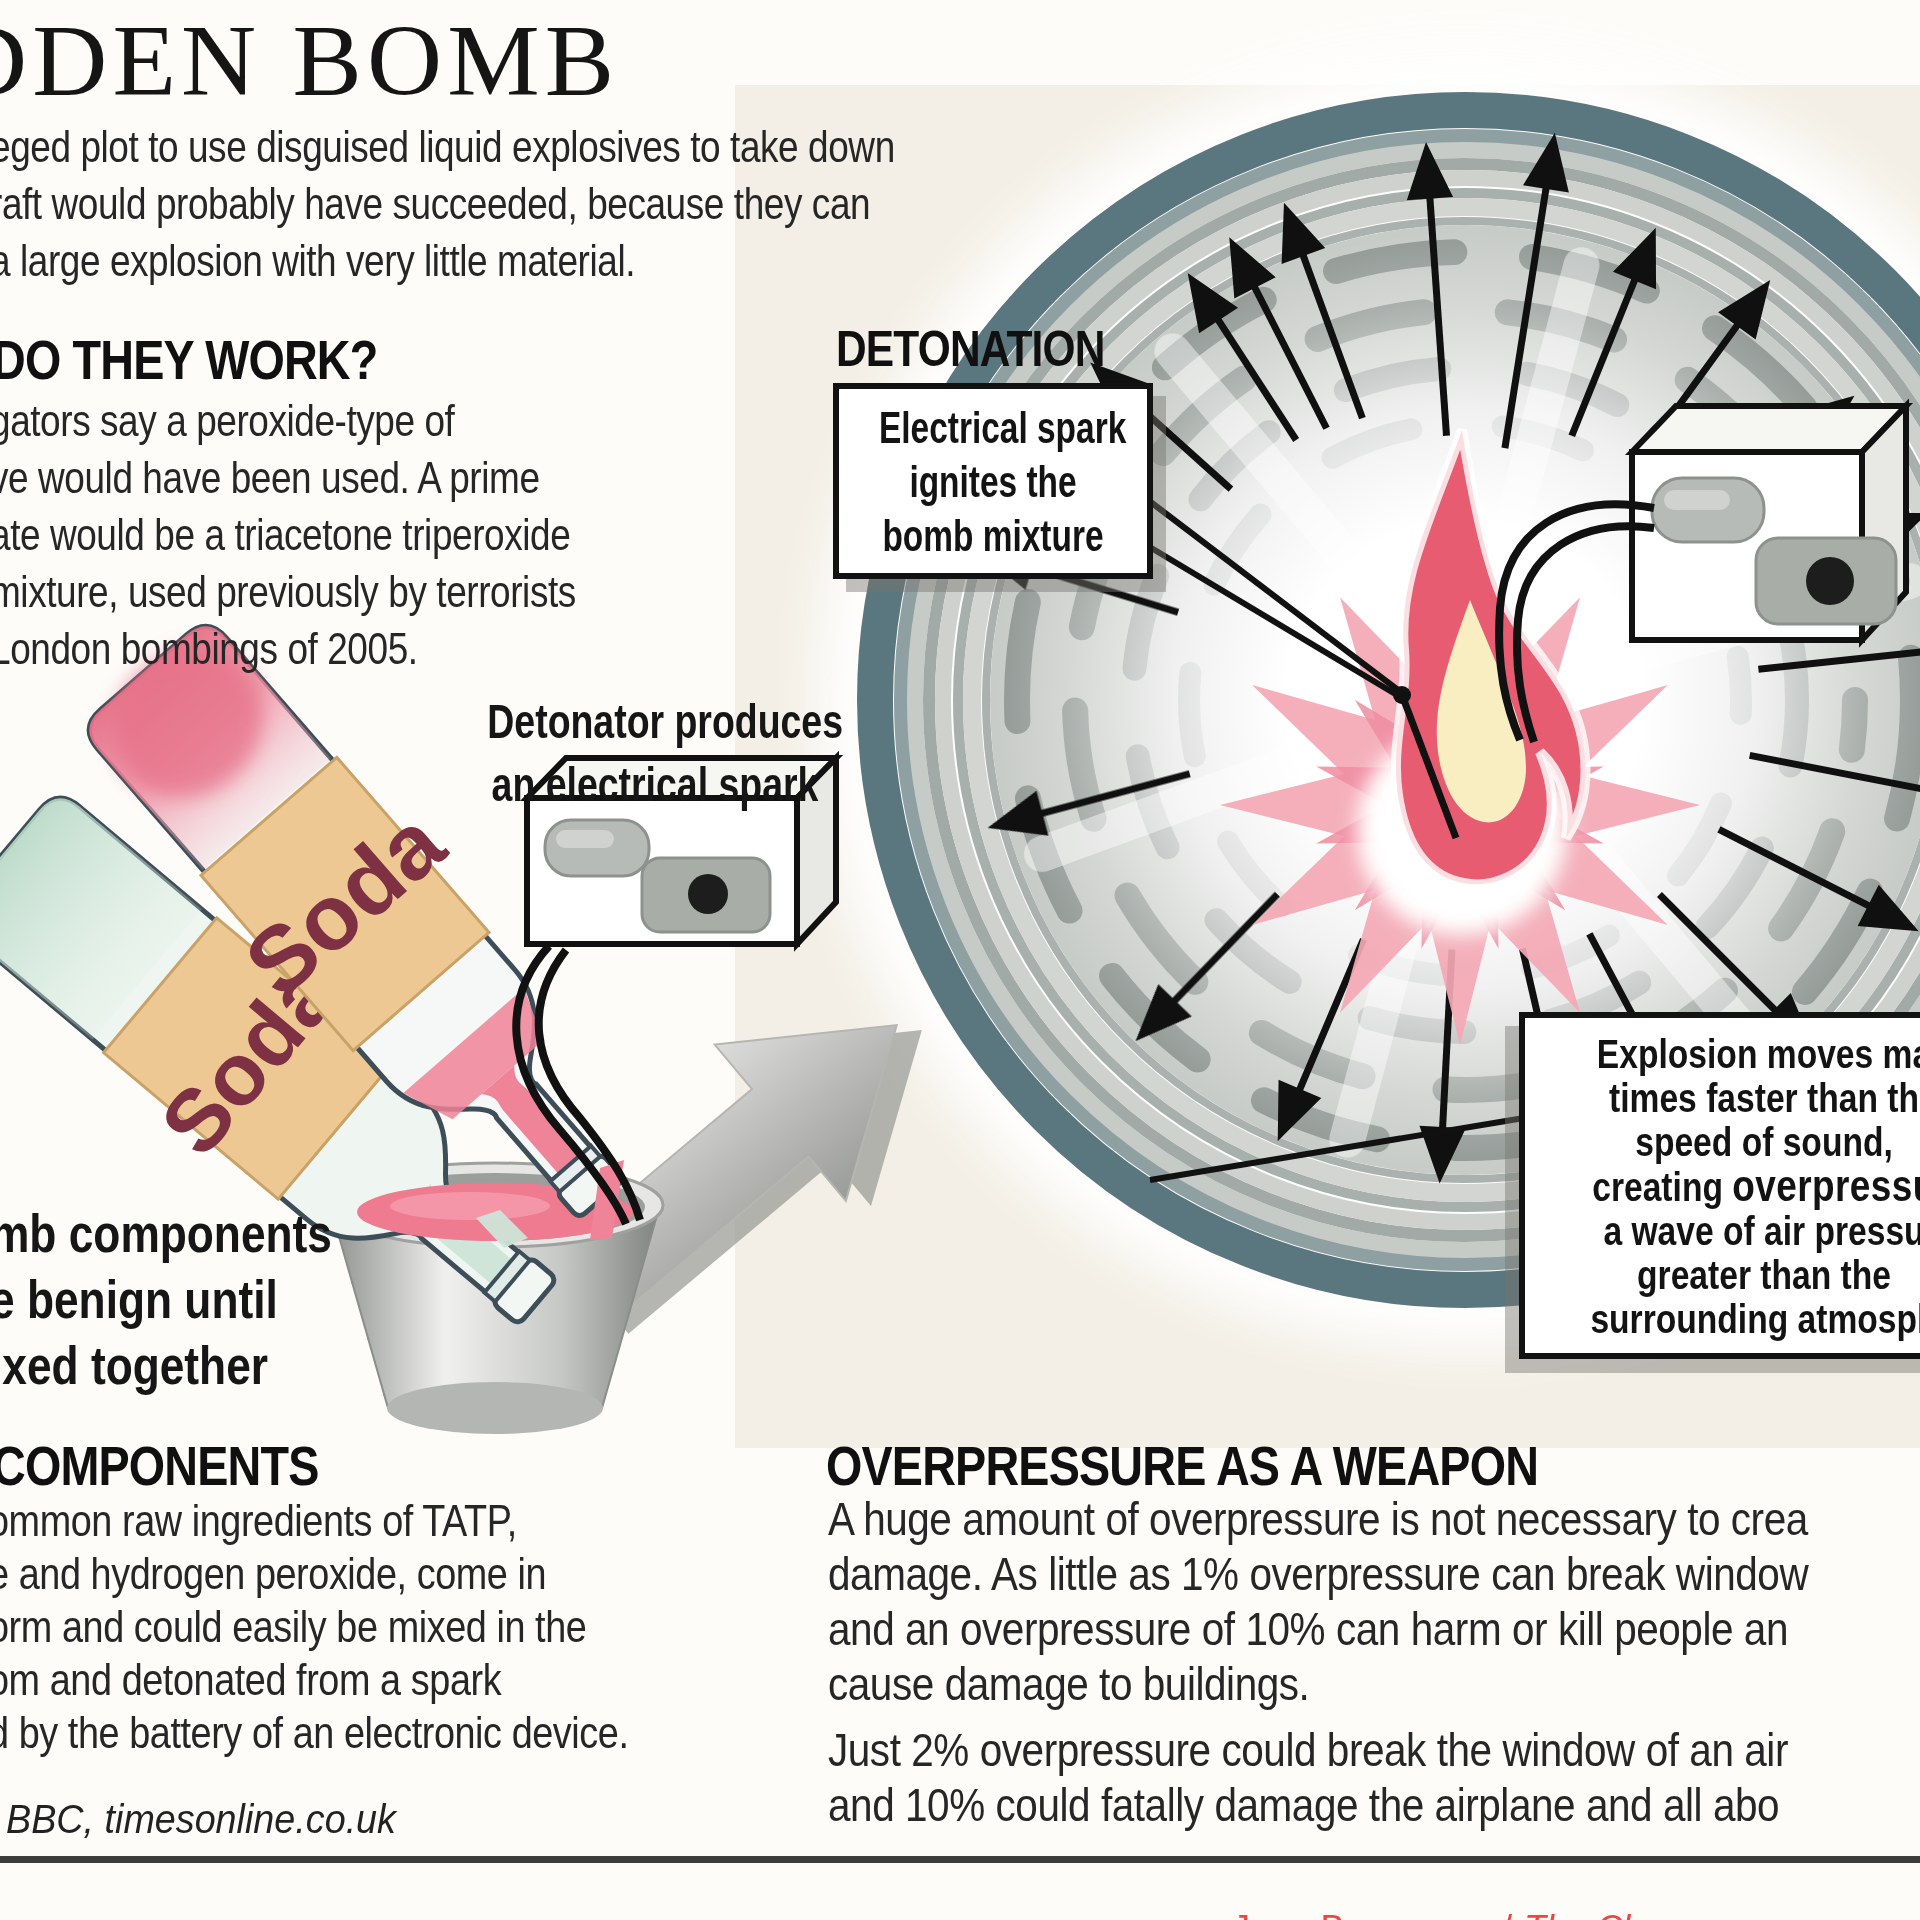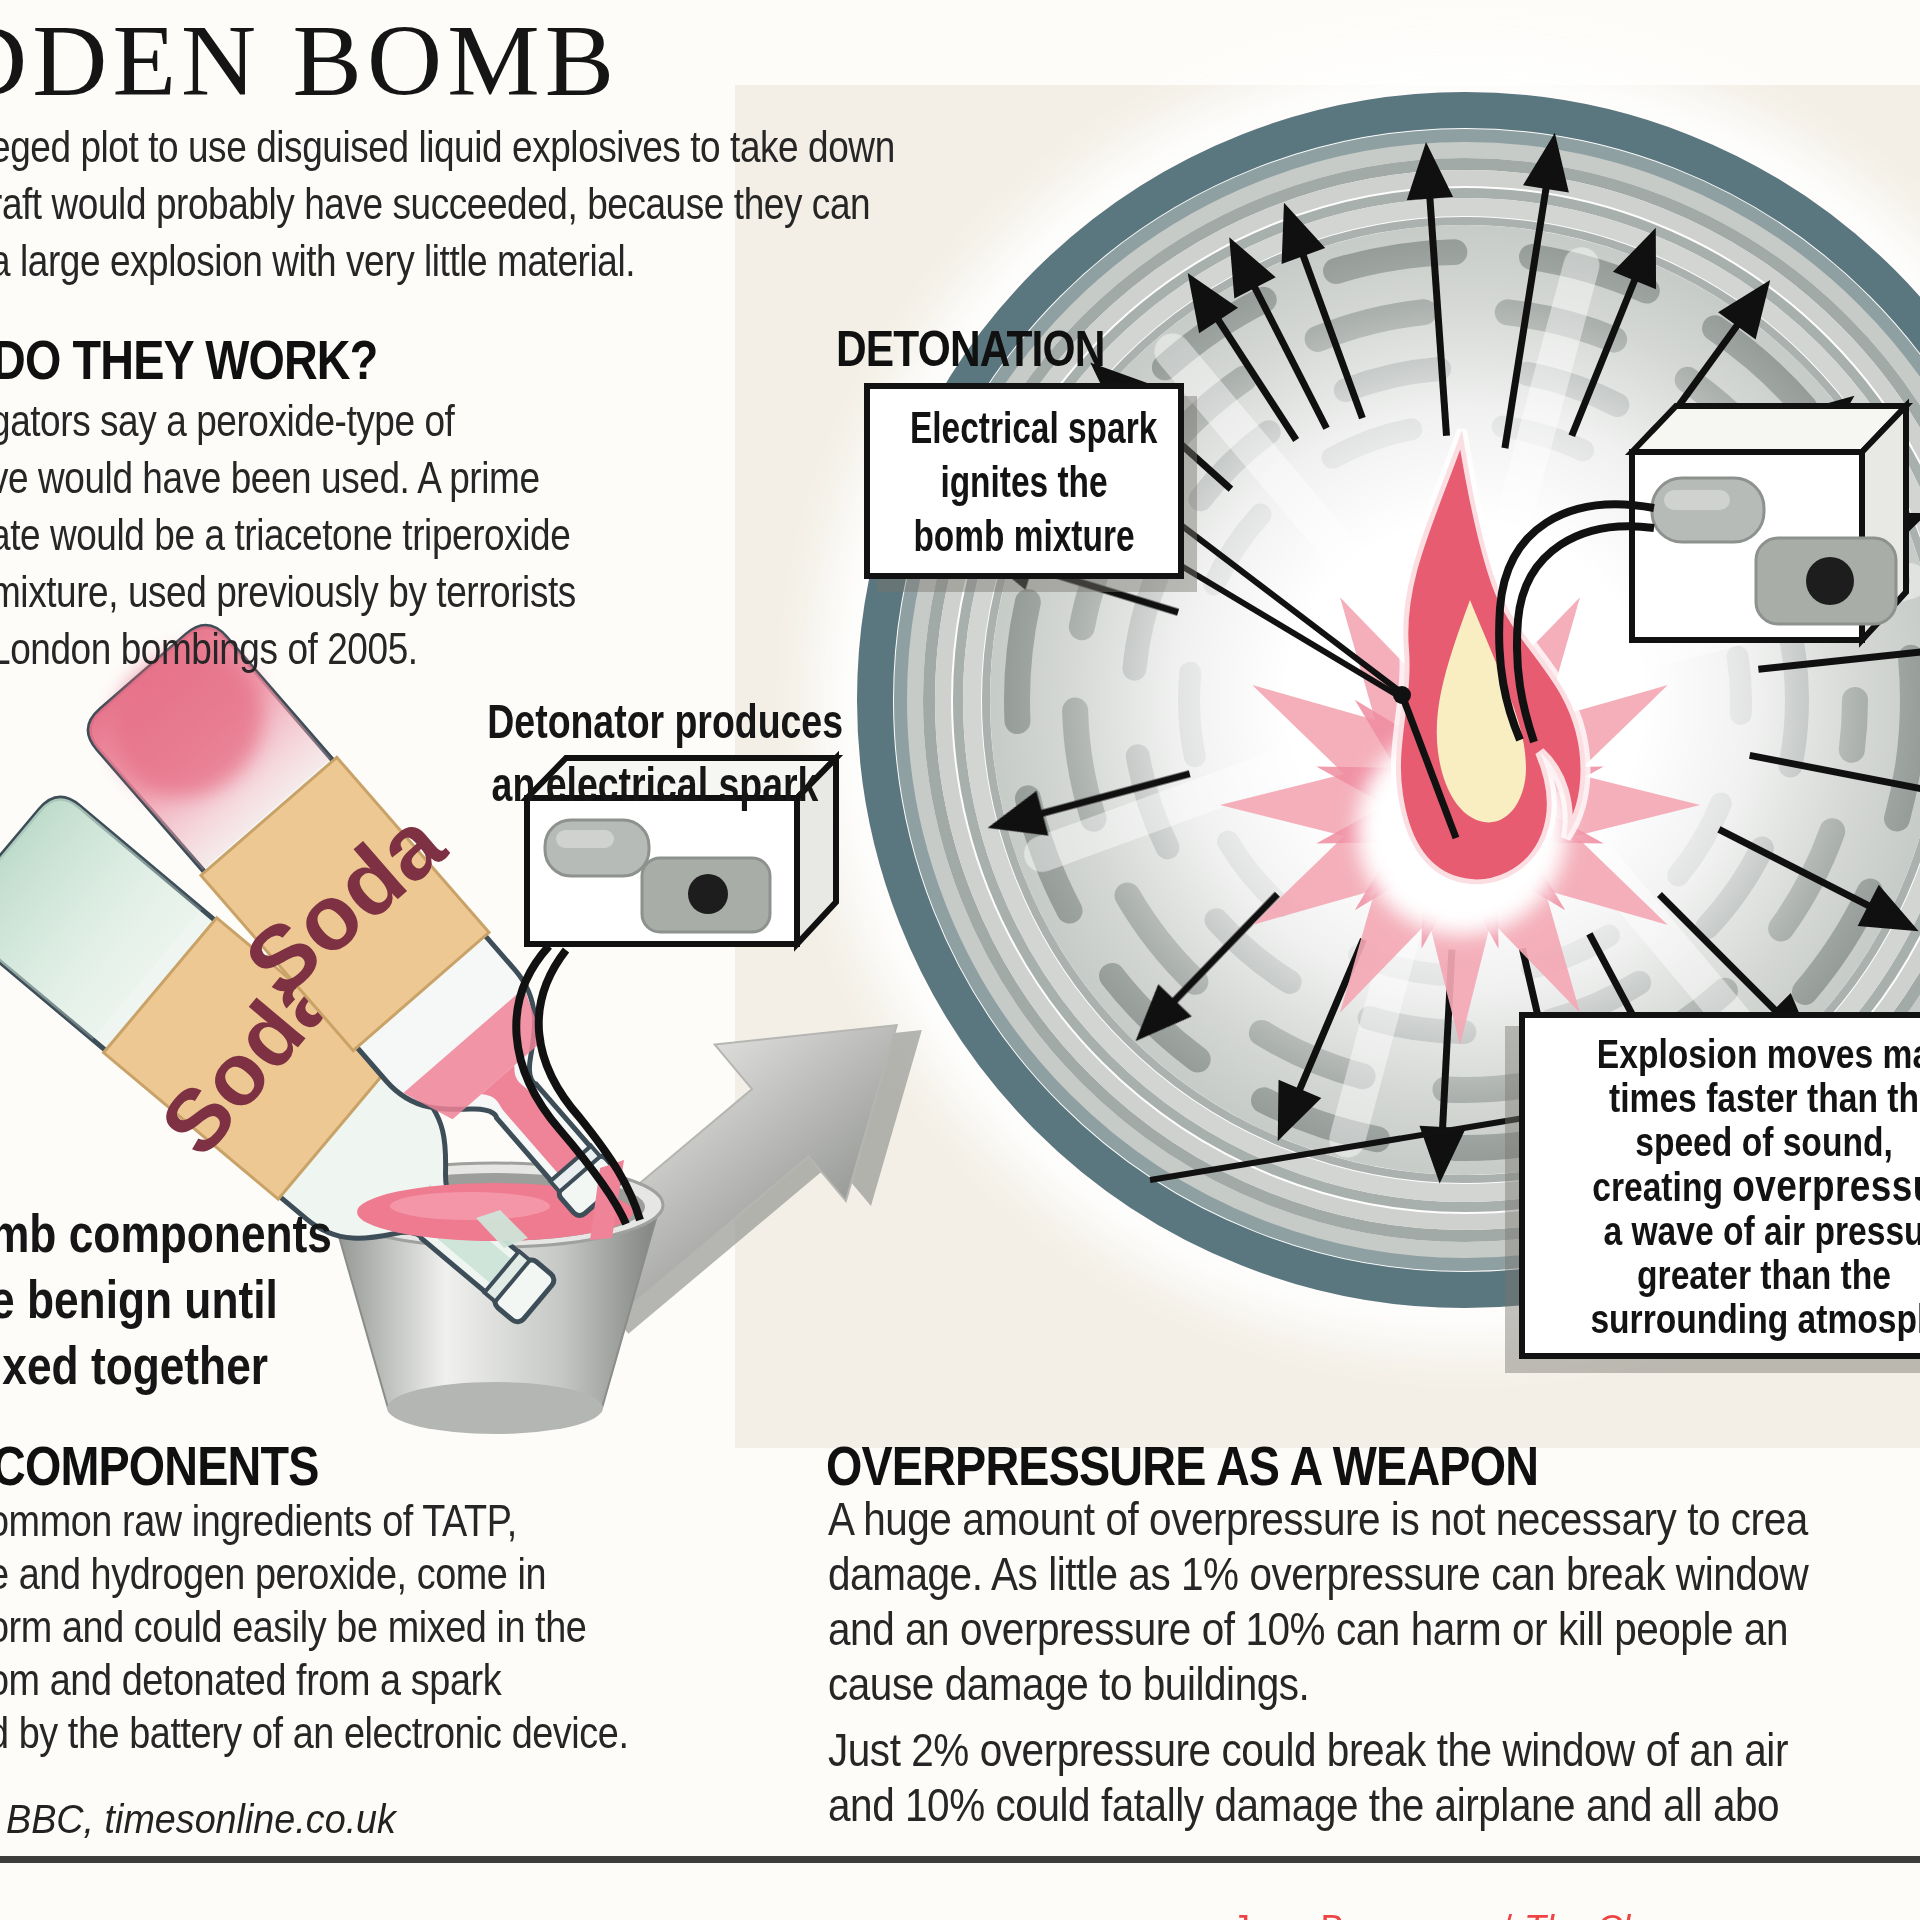--- a/index.html
+++ b/index.html
@@ -33,21 +33,21 @@
   
   .note{font-weight:700;color:#161616;transform-origin:0 0;}
   .mix-note{left:-10px;top:1200px;font-size:54px;line-height:66px;transform:scaleX(0.82);}
   .det-note{left:440px;top:690px;width:430px;text-align:center;font-size:48px;line-height:63px;
     transform:scaleX(0.78);transform-origin:50% 0;}
   
   .callout{position:absolute;z-index:3;background:#ffffff;border:6px solid #121212;
     text-align:center;font-weight:700;color:#131313;}
   .callout .inner{transform:scaleX(0.76);transform-origin:50% 0;}
   .callout1{left:833px;top:383px;width:300px;padding:12px 4px 10px 4px;
-    font-size:44px;line-height:54px;box-shadow:13px 13px 0 rgba(120,118,110,0.45);margin-left:31px;}
+    font-size:44px;line-height:54px;box-shadow:13px 13px 0 rgba(120,118,110,0.45);}
   .callout2{left:1519px;top:1012px;width:474px;padding:14px 2px 12px 2px;
     font-size:40px;line-height:44px;box-shadow:-14px 14px 0 rgba(120,118,110,0.45);}
   .callout2 .inner{transform:scaleX(0.84);}
   .callout2 .xbold{font-size:44px;letter-spacing:0.5px;}
   
   .source{left:6px;top:1796px;font-style:italic;font-size:41px;color:#222;
     transform:scaleX(0.92);transform-origin:0 0;}
   .rule{position:absolute;z-index:3;left:0;top:1856px;width:1920px;height:7px;background:#3d3d3b;}
   .credit{left:1232px;top:1872px;font-family:Liberation Sans, sans-serif;font-size:36px;color:#ef4444;margin-top:36px;}
   .credit .sc{font-variant:small-caps;letter-spacing:1px;}

